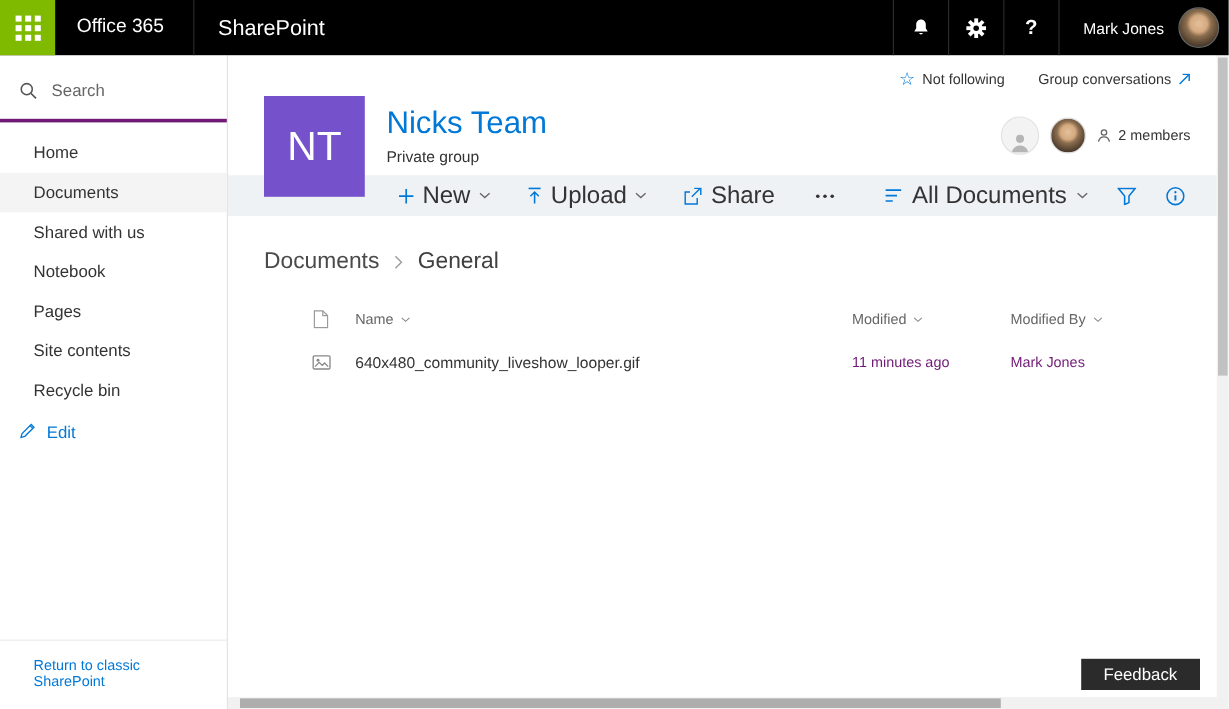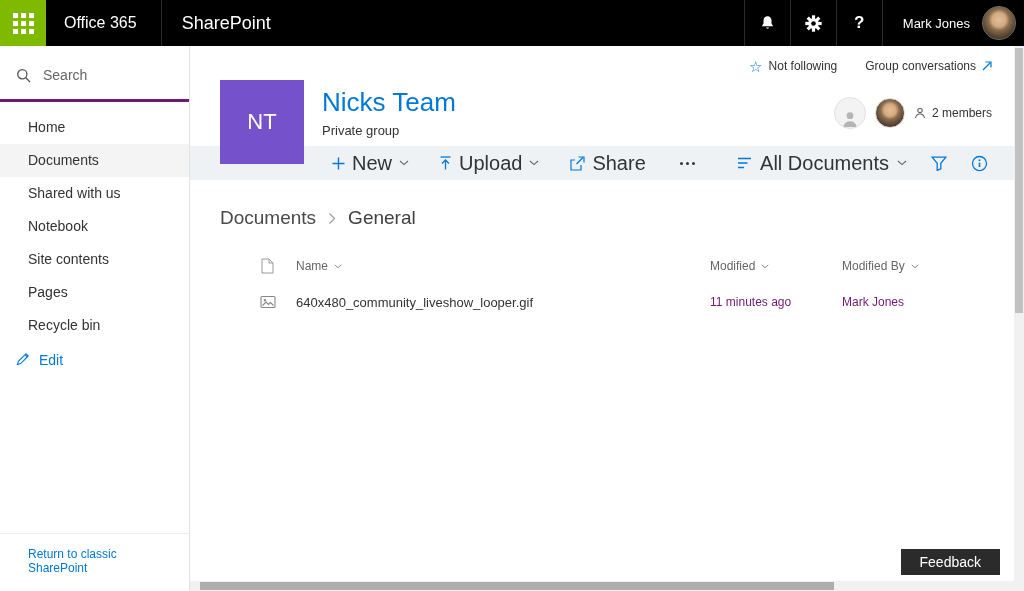--- a/index.html
+++ b/index.html
@@ -44,21 +44,21 @@
   
   .main{position:absolute;top:46px;left:190px;right:10px;bottom:10px;background:#fff;overflow:hidden;}
 
   .follow-bar{display:flex;justify-content:flex-end;align-items:center;gap:28px;
               padding:12px 22px 6px;font-size:12px;color:#333;height:16px;}
   .follow-item{display:flex;align-items:center;gap:6px;cursor:pointer;white-space:nowrap;}
   .star-glyph{color:#0078d7;font-size:15px;line-height:1;}
 
   .hero{position:relative;}
   .team-tile{position:absolute;left:30px;top:0;width:84px;height:84px;background:#7552cc;color:#fff;
-             display:flex;align-items:center;justify-content:center;font-size:22px;z-index:2;}
+             display:flex;align-items:center;justify-content:center;font-size:34px;z-index:2;}
   .team-row{height:66px;padding:0 22px 0 132px;display:flex;align-items:center;}
   .team-name{color:#0078d7;font-size:26px;font-weight:400;line-height:1.1;cursor:pointer;}
   .team-privacy{font-size:13px;color:#333;margin-top:7px;}
   .team-members{margin-left:auto;display:flex;align-items:center;gap:9px;}
   .gen-avatar{width:30px;height:30px;border-radius:50%;background:#f3f3f3;border:1px solid #e2e2e2;
               display:flex;align-items:flex-end;justify-content:center;overflow:hidden;cursor:pointer;}
   .members-label{font-size:12px;color:#333;display:flex;align-items:center;gap:6px;cursor:pointer;}
 
   .command-bar{height:34px;background:#eff2f5;display:flex;align-items:center;
                padding:0 26px 0 142px;font-size:20px;color:#333;}
@@ -157,22 +157,22 @@
         </svg>
       </span>
       <input class="search-input" type="text" placeholder="Search" style="">
     </div>
 
     <div class="nav">
       <div class="nav-item">Home</div>
       <div class="nav-item selected">Documents</div>
       <div class="nav-item">Shared with us</div>
       <div class="nav-item">Notebook</div>
+      <div class="nav-item">Pages</div>
       <div class="nav-item">Site contents</div>
-      <div class="nav-item">Pages</div>
       <div class="nav-item">Recycle bin</div>
       <div class="edit-link">
         <span>
           <svg width="14" height="14" viewBox="0 0 14 14">
             <path d="M1.5 12.5l.9-3.2 7.6-7.6 2.3 2.3-7.6 7.6z" fill="none" stroke="#0078d7" stroke-width="1.1"></path>
             <path d="M9 2.7l2.3 2.3" stroke="#0078d7" stroke-width="1.1"></path>
           </svg>
         </span>
         <span>Edit</span>
       </div>

